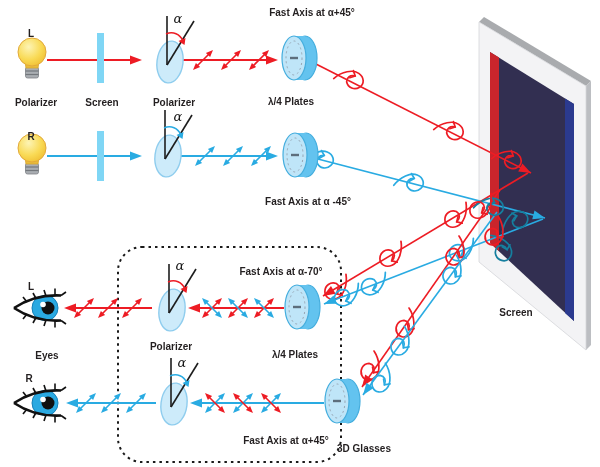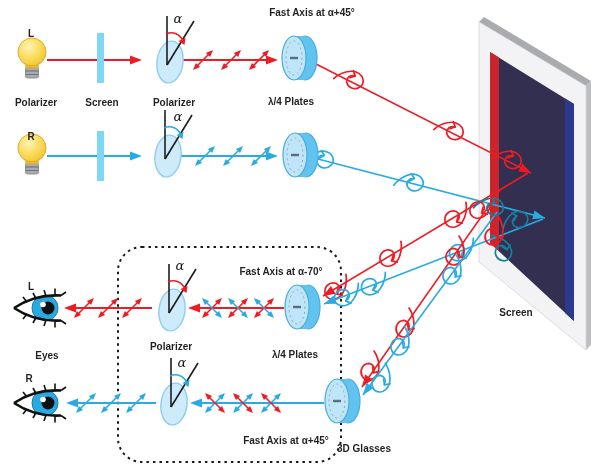--- a/index.html
+++ b/index.html
@@ -241,20 +241,21 @@
     <use href="#plt" transform="translate(337,401)"></use>
     <use href="#eye" transform="translate(14,403)"></use>
   </g>
 </svg>
 
 <div class="lbl" style="left:36px;top:102px">Polarizer</div>
 <div class="lbl" style="left:102px;top:102px">Screen</div>
 <div class="lbl" style="left:174px;top:102px">Polarizer</div>
 <div class="lbl" style="left:291px;top:101px">λ/4 Plates</div>
 <div class="lbl" style="left:312px;top:12px">Fast Axis at α+45°</div>
+<div class="lbl" style="left:308px;top:201px">Fast Axis at α -45°</div>
 <div class="lbl" style="left:516px;top:312px">Screen</div>
 
 <div class="lbl" style="left:31px;top:33px">L</div>
 <div class="lbl" style="left:31px;top:136px">R</div>
 <div class="lbl" style="left:31px;top:286px">L</div>
 <div class="lbl" style="left:29px;top:378px">R</div>
 <div class="lbl" style="left:47px;top:355px">Eyes</div>
 
 <div class="lbl" style="left:171px;top:346px">Polarizer</div>
 <div class="lbl" style="left:295px;top:354px">λ/4 Plates</div>

